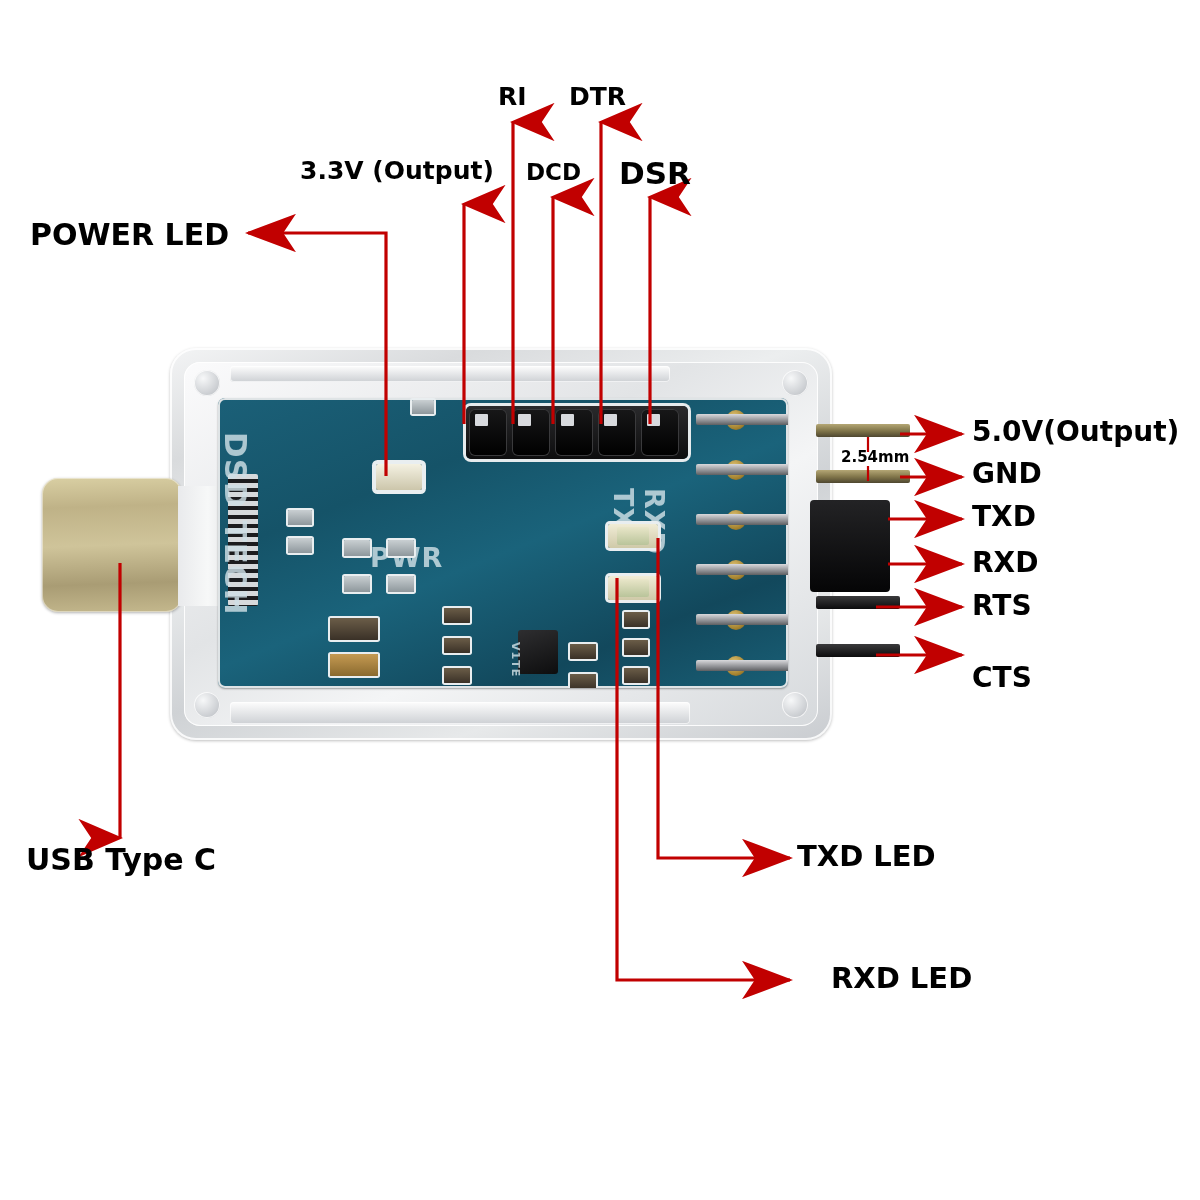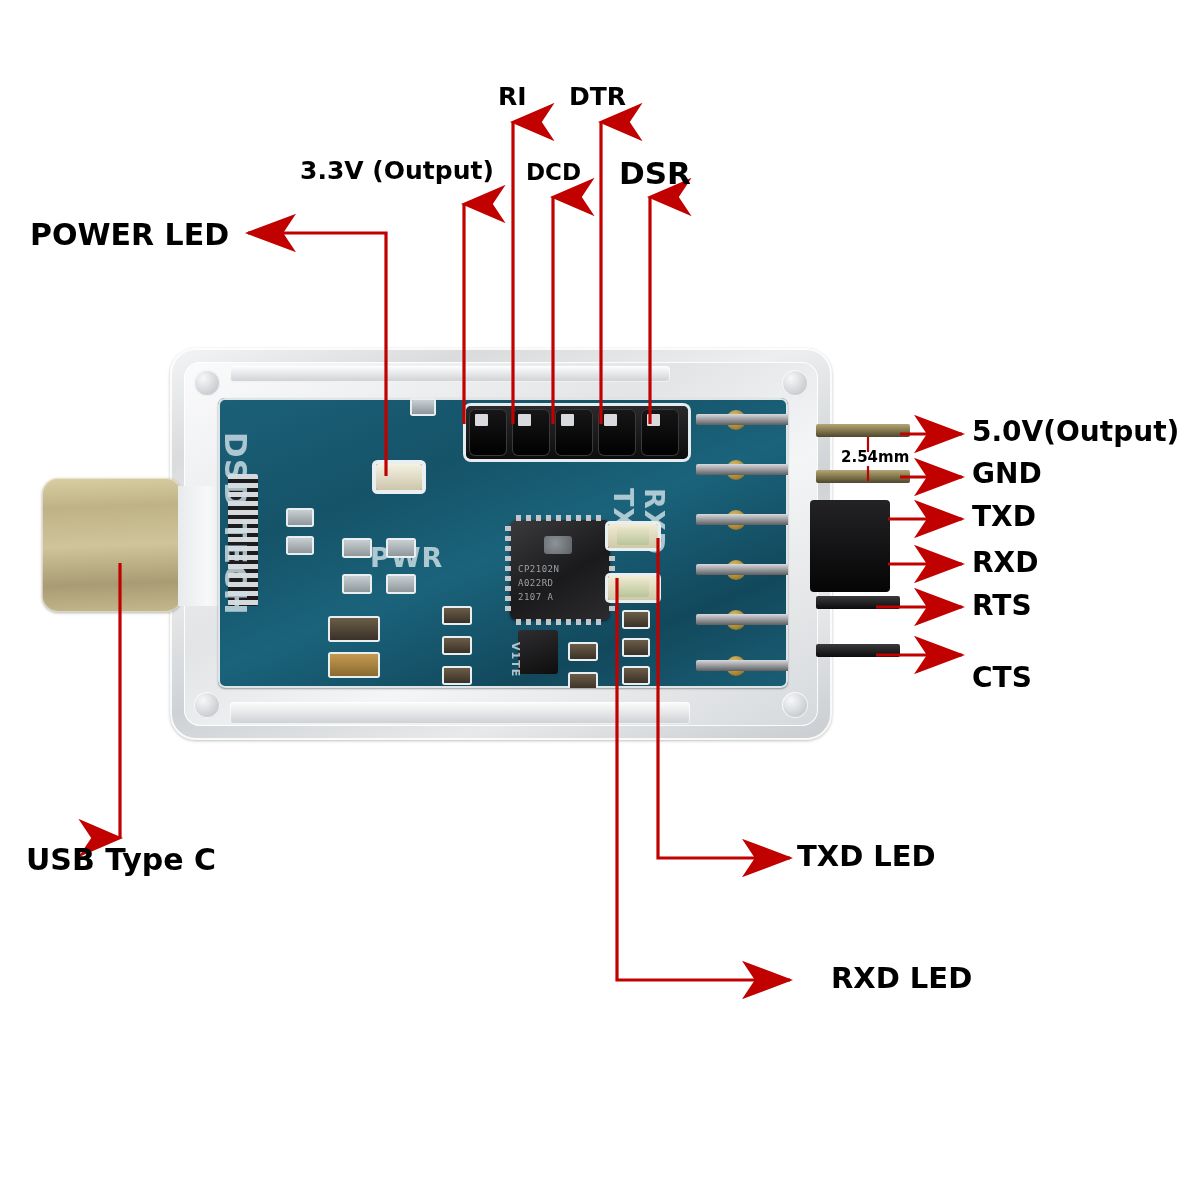--- a/index.html
+++ b/index.html
@@ -107,30 +107,20 @@
             <div class="sq" style="left:6px;"></div>
           </div>
         <div class="slot" style="left:175px;">
             <div class="sq" style="left:6px;"></div>
           </div>
       </div>
 
       <div class="pwrled"></div>
       <div class="silk" style="left:152px;top:104px;font-size:27px;margin-top:40px;">PWR</div>
 
-      <div class="chip">
-        <div class="legs" style="left:6px;top:-5px;width:88px;height:6px;"></div>
-        <div class="legs" style="left:6px;bottom:-5px;width:88px;height:6px;"></div>
-        <div class="legs" style="left:-5px;top:6px;width:6px;height:88px;background:repeating-linear-gradient(180deg,#c3c6c9 0 5px,transparent 5px 10px);"></div>
-        <div class="legs" style="right:-5px;top:6px;width:6px;height:88px;background:repeating-linear-gradient(180deg,#c3c6c9 0 5px,transparent 5px 10px);"></div>
-        <div style="position:absolute;left:34px;top:16px;width:28px;height:18px;border-radius:3px;background:radial-gradient(circle at 40% 40%,#8d9398,#5d6266);"></div>
-        <div class="chip-txt" style="top:44px;">CP2102N</div>
-        <div class="chip-txt" style="top:58px;">A022RD</div>
-        <div class="chip-txt" style="top:72px;">2107 A</div>
-      </div>
 
       <div class="silk" style="left:452px;top:90px;font-size:27px;transform:rotate(90deg);transform-origin:left top;">RXD TXD</div>
 
       <div class="led" style="left:390px;top:126px;">
           <div class="lens"></div>
         </div>
       <div class="led" style="left:390px;top:178px;">
           <div class="lens"></div>
         </div>
 

